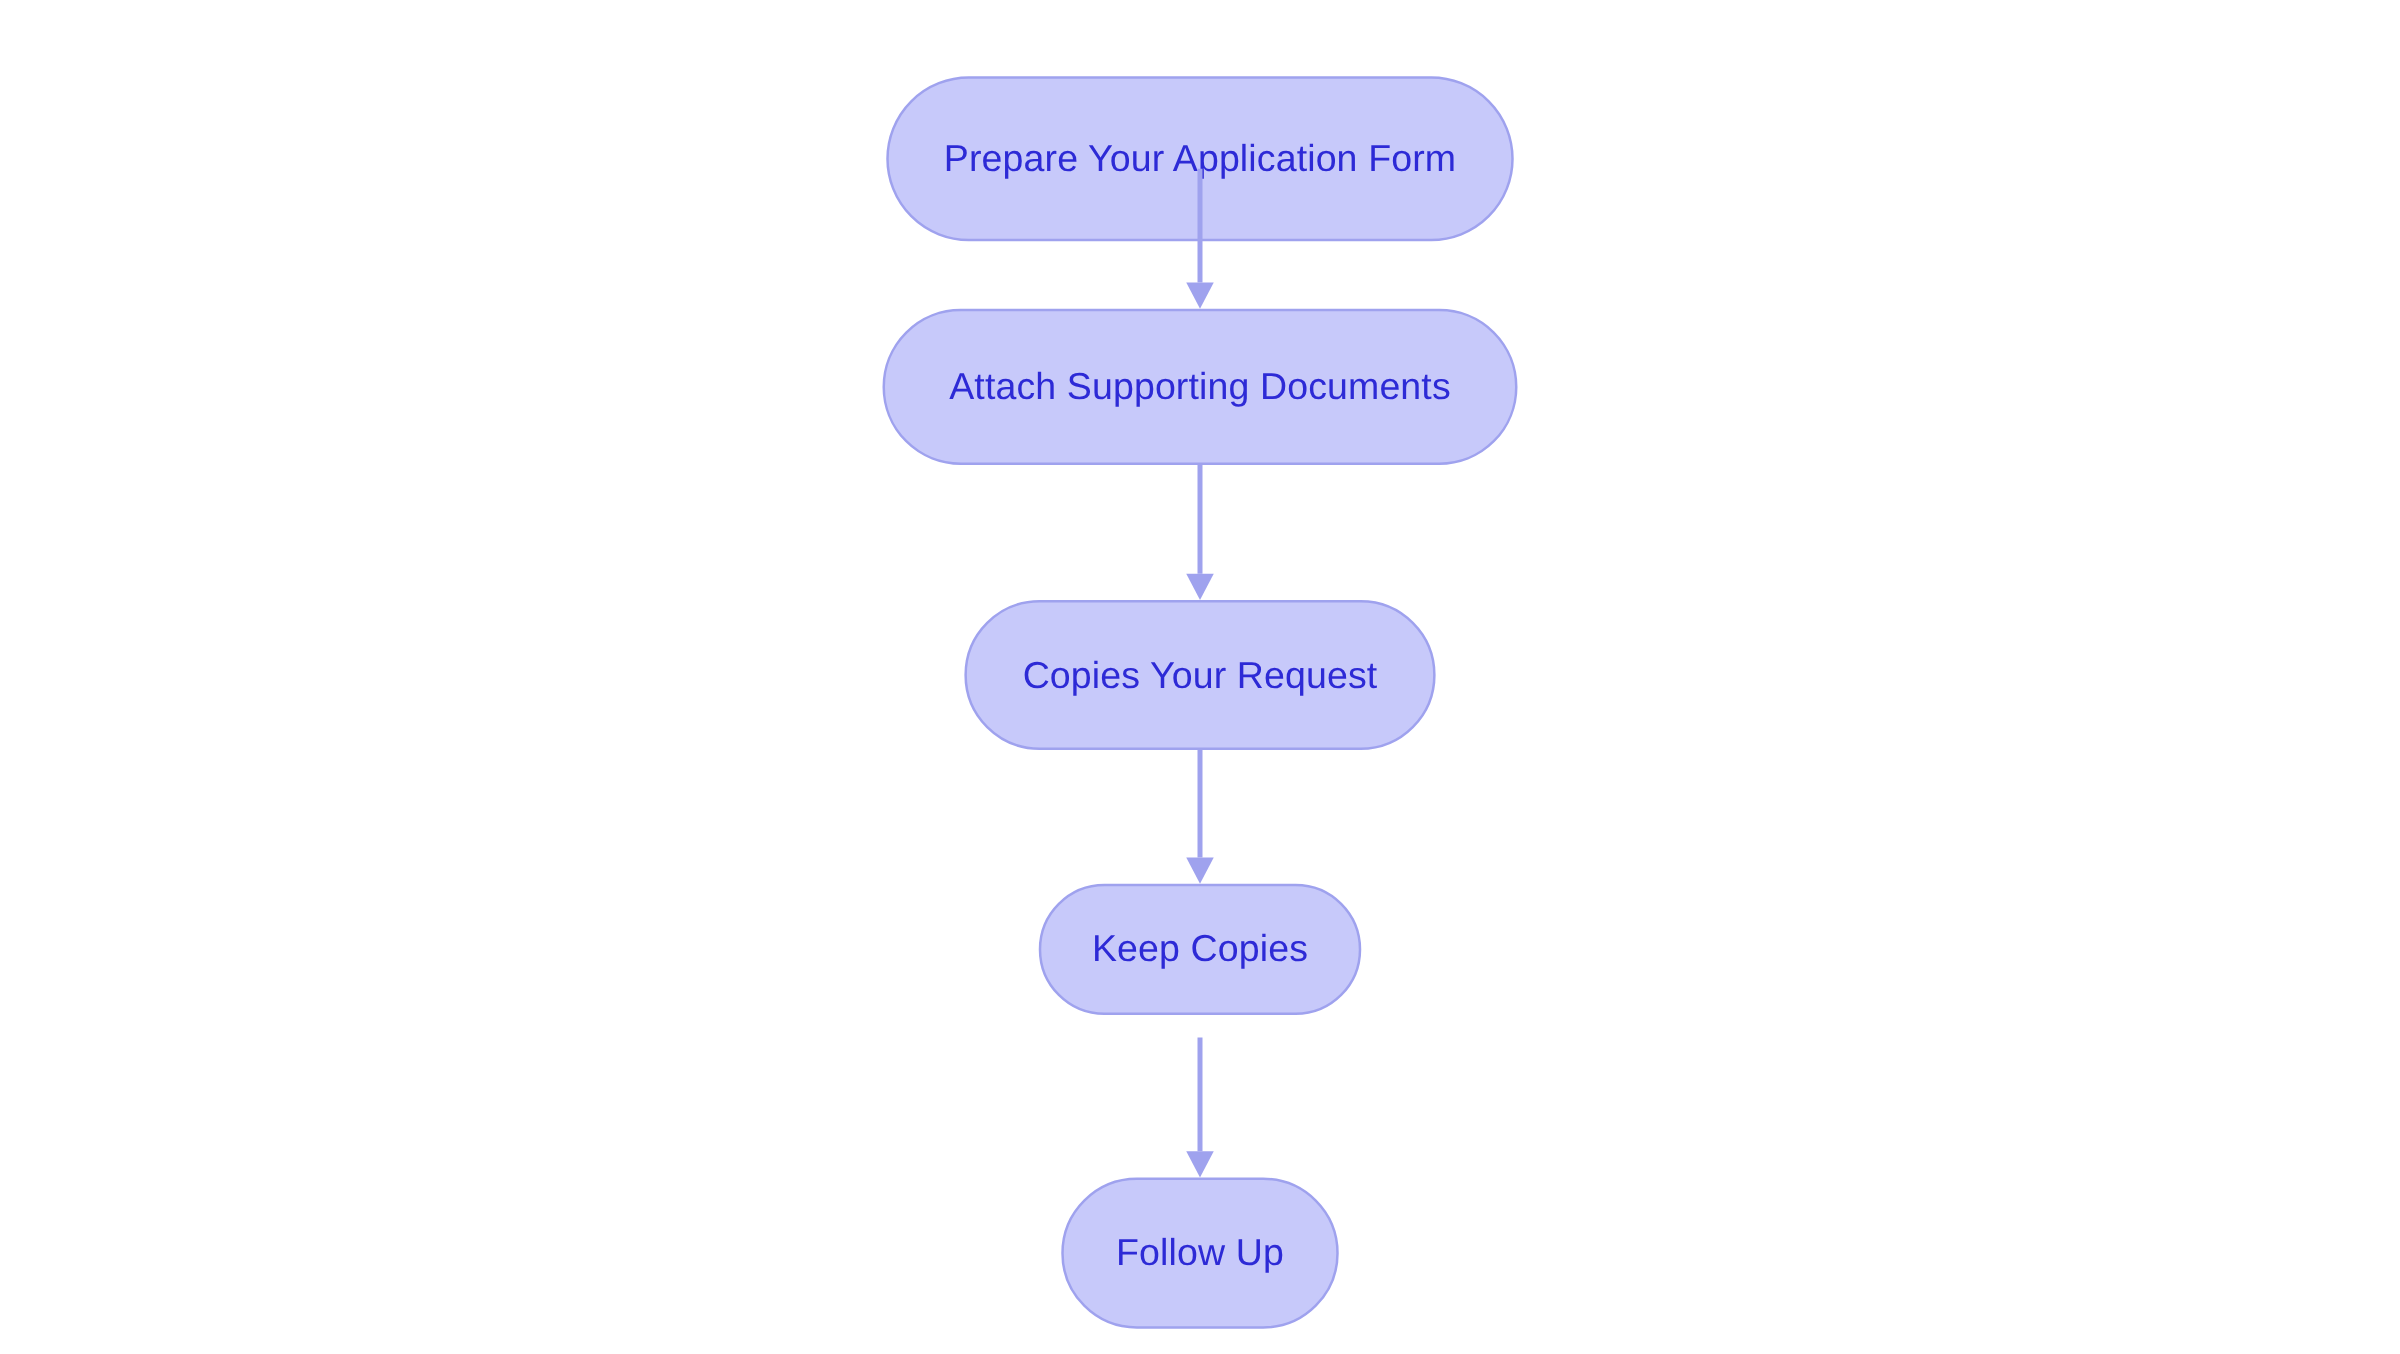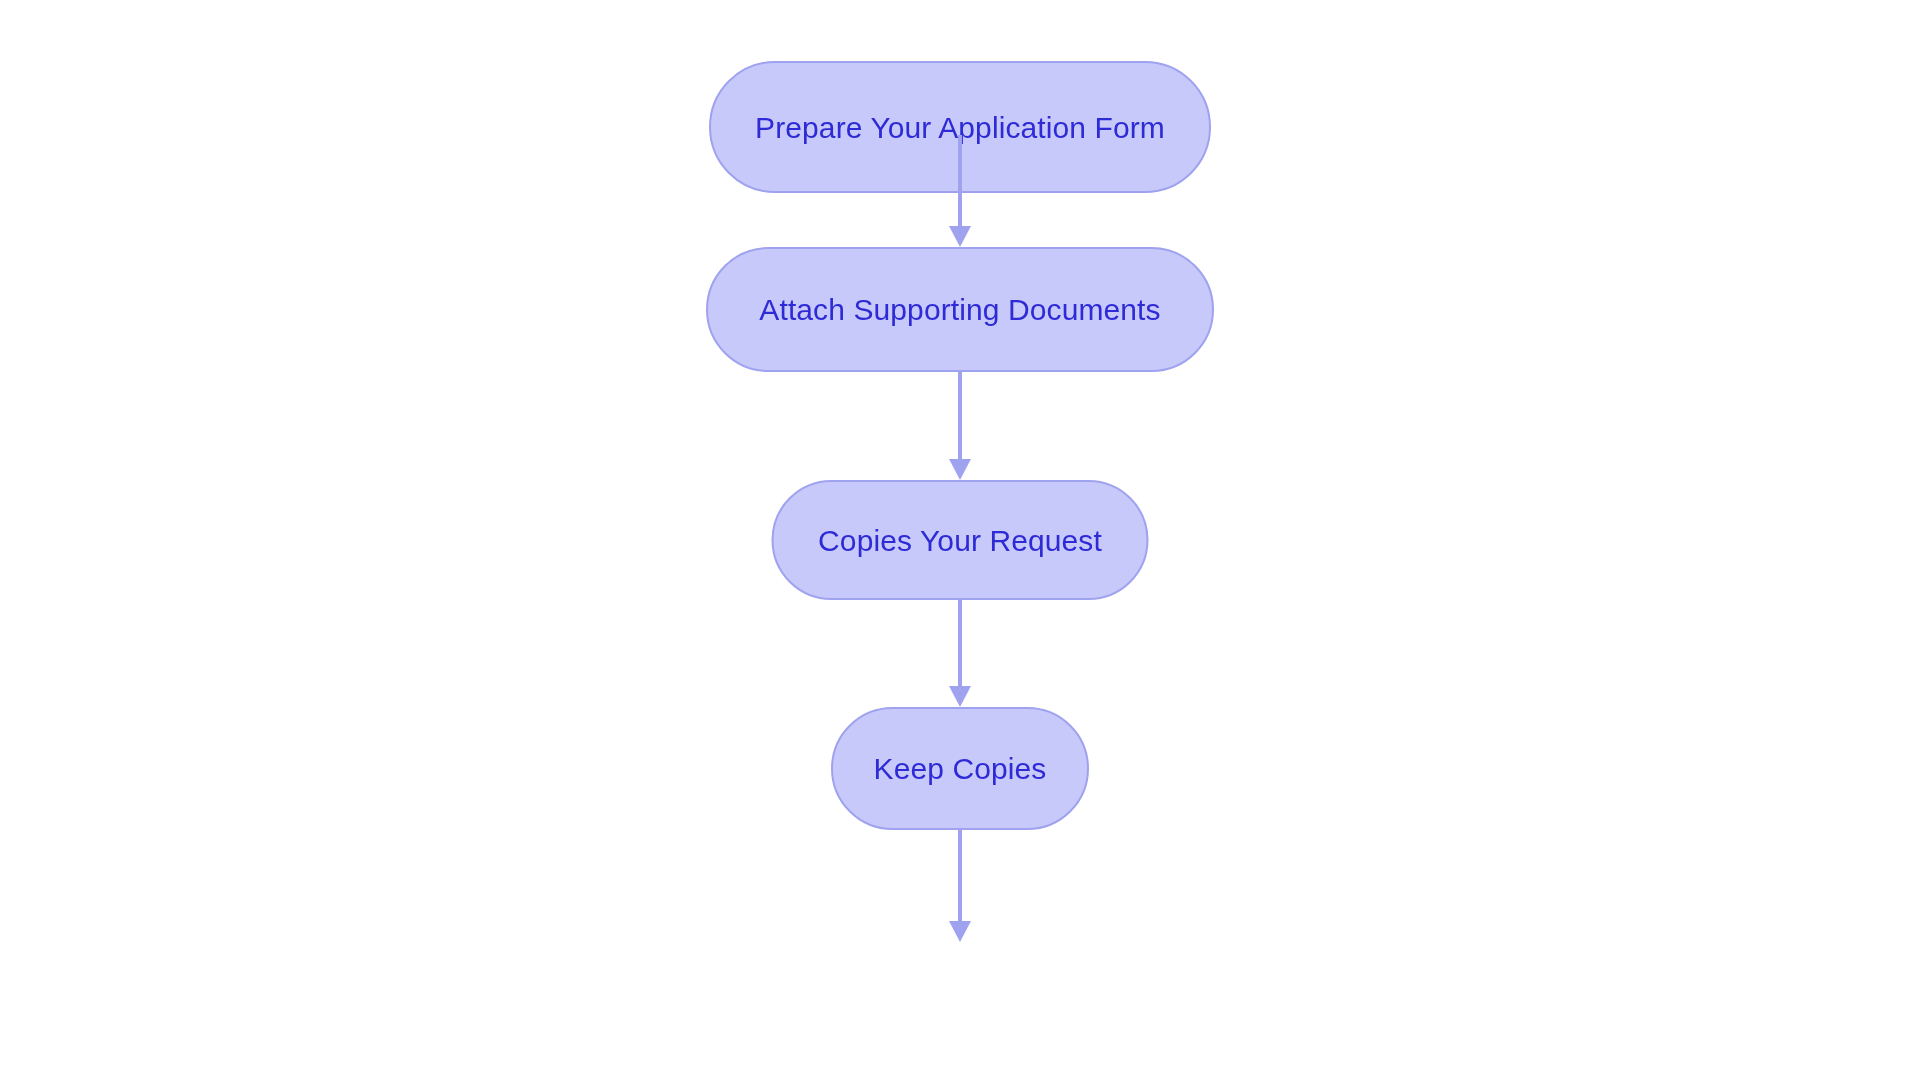--- a/index.html
+++ b/index.html
@@ -98,23 +98,26 @@
 
   <div class="flow-node" style="left:960px; top:480px; width:377px; height:120px;">
     <span class="flow-node-label">Copies Your Request</span>
   </div>
 
   <div class="flow-connector" style="left:960px; top:600px; width:24px; height:107px;">
     <span class="conn-line" style="height:86px;"></span>
     <span class="conn-head"></span>
   </div>
 
-  <div class="flow-node" style="left:960px; top:707px; width:258px; height:123px;">
+  <div class="flow-node" style="left:960px; top:707px; width:258px; height:105px;">
     <span class="flow-node-label">Keep Copies</span>
   </div>
 
   <div class="flow-connector" style="left:960px; top:830px; width:24px; height:112px;">
     <span class="conn-line" style="height:91px;"></span>
     <span class="conn-head"></span>
   </div>
 
+  <div class="flow-node" style="left:960px; top:942px; width:222px; height:121px;">
+    <span class="flow-node-label">Follow Up</span>
+  </div>
 
 </div>
 
 </body></html>

